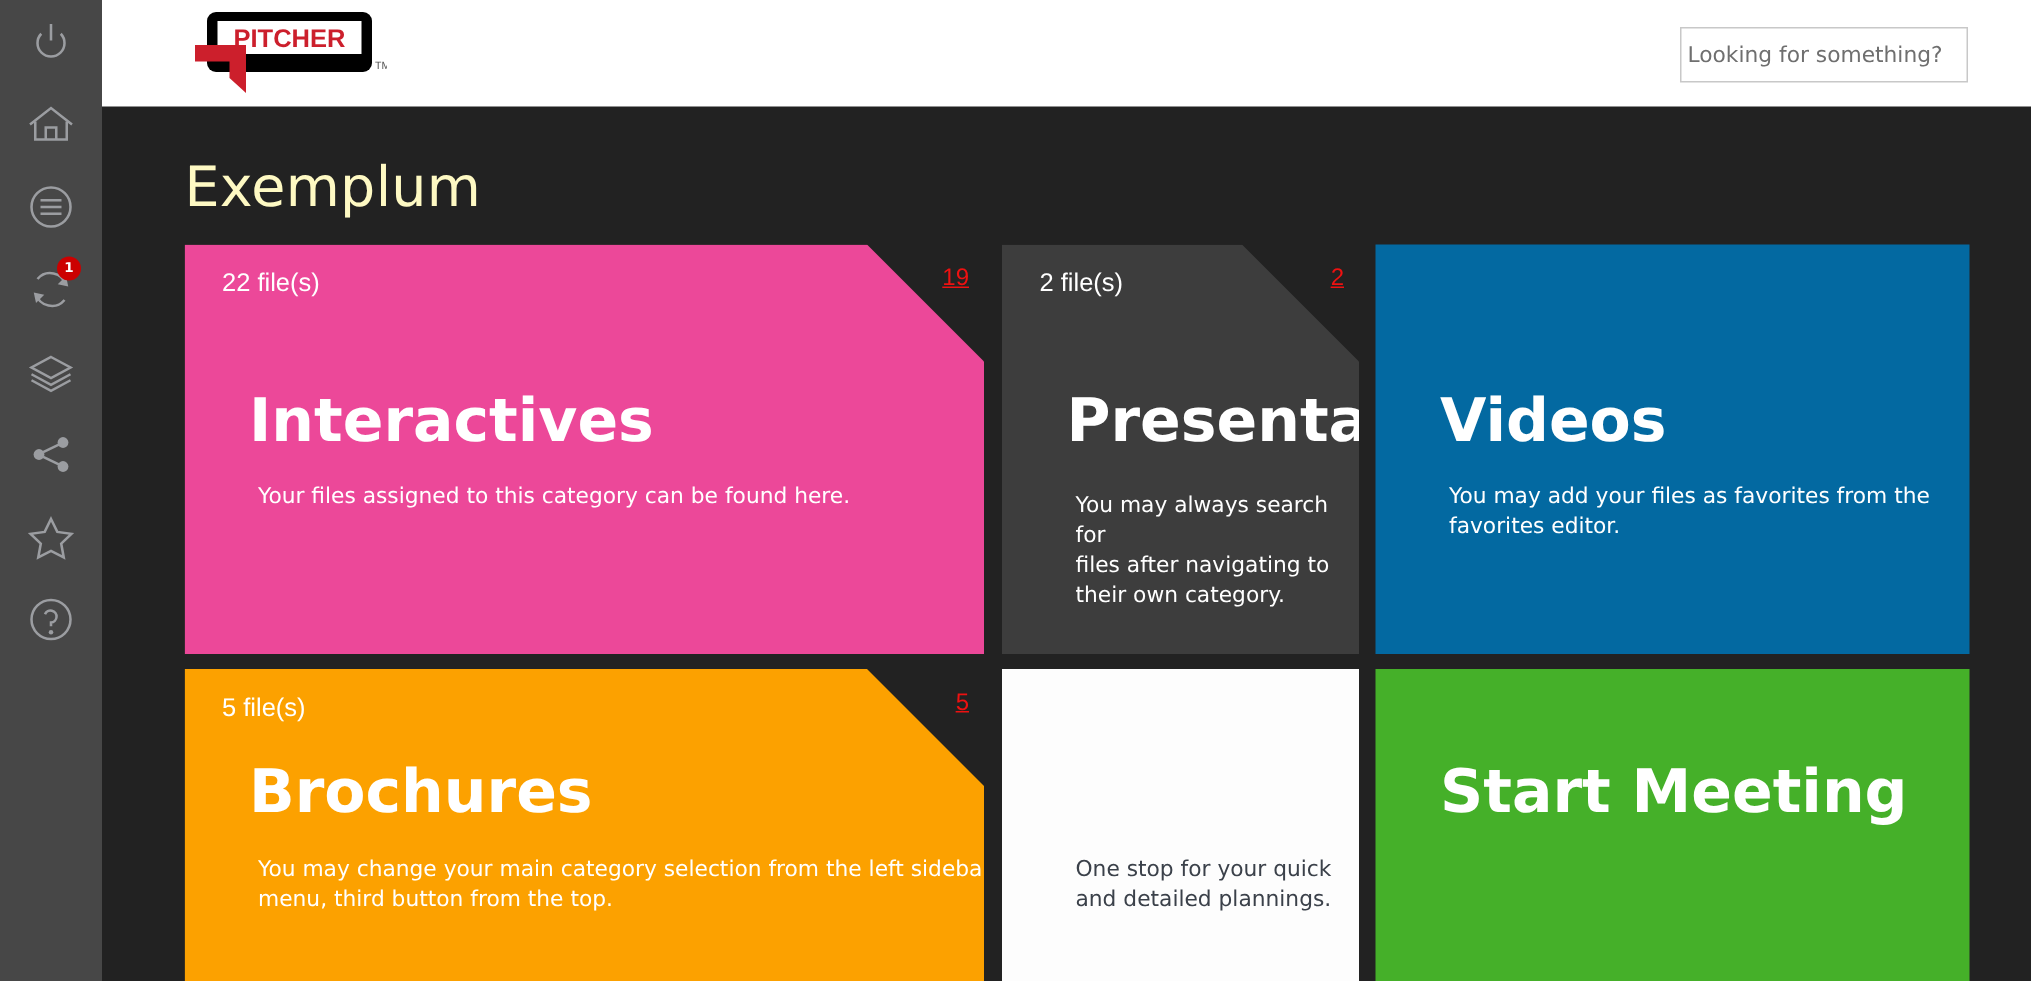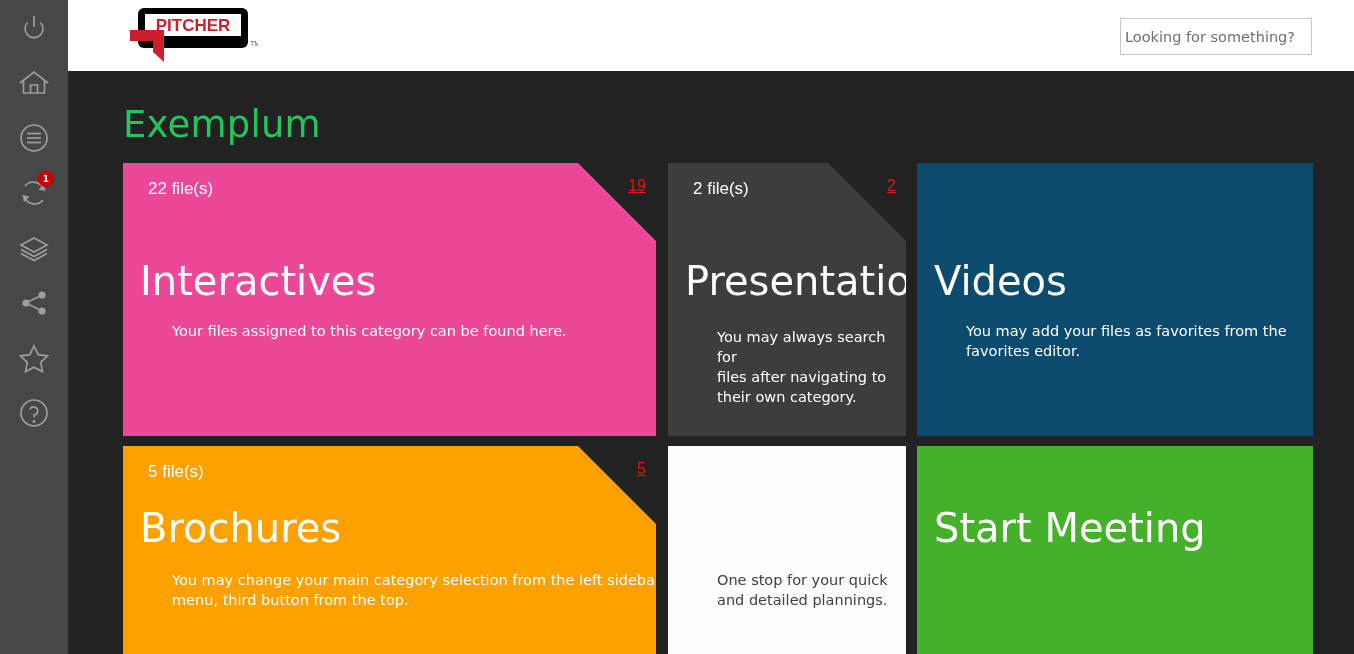--- a/index.html
+++ b/index.html
@@ -60,21 +60,21 @@
 
   
   #stage {
     position: absolute; left: 68px; top: 71px;
     width: 1286px; height: 583px;
     background: #222222;
   }
   #page-title {
     position: absolute; left: 55px; top: 32px;
     font-size: 37px; font-weight: normal;
-    color: #22c55e; letter-spacing: .2px;
+    color: #fef9c3; letter-spacing: .2px;
   }
 
   
   #grid { position: absolute; left: 55px; top: 92px; width: 1240px; }
   .tile-slot { position: absolute; }
   .tile {
     position: absolute; left: 0; top: 0;
     width: 100%; height: 100%;
     overflow: hidden;
     cursor: pointer;
@@ -85,37 +85,37 @@
     font-family: "Liberation Sans", sans-serif;
   }
   .tile-corner-num {
     position: absolute; right: 10px; top: 14px;
     font-size: 16px; color: #ee1111;
     font-family: "Liberation Sans", sans-serif;
     z-index: 3;
     text-decoration: underline;
   }
   .tile-title {
-    position: absolute; left: 17px;
-    font-size: 40px; font-weight: normal;
+    position: absolute; left: 43px;
+    font-size: 40px; font-weight: bold;
     color: #ffffff; white-space: nowrap;
     line-height: 1;
   }
   .tile-desc {
     position: absolute; left: 25px;
     font-size: 14.5px; color: #ffffff;
     line-height: 1.38;
     white-space: pre-line;
     margin-left: 24px;
   }
 
   
   .c-red    { background: #ec4899; }
   .c-gray   { background: #3d3d3d; }
-  .c-blue   { background: #0c4a6e; }
+  .c-blue   { background: #0369a1; }
   .c-orange { background: #fca100; }
   .c-white  { background: #fdfdfd; }
   .c-green  { background: #45b029; }
   .c-white .tile-title { color: #3b414a; }
   .c-white .tile-desc  { color: #3b414a; }
 
   
   .cut { clip-path: polygon(0 0, calc(100% - 78px) 0, 100% 78px, 100% 100%, 0 100%); }
 </style>
 </head>

